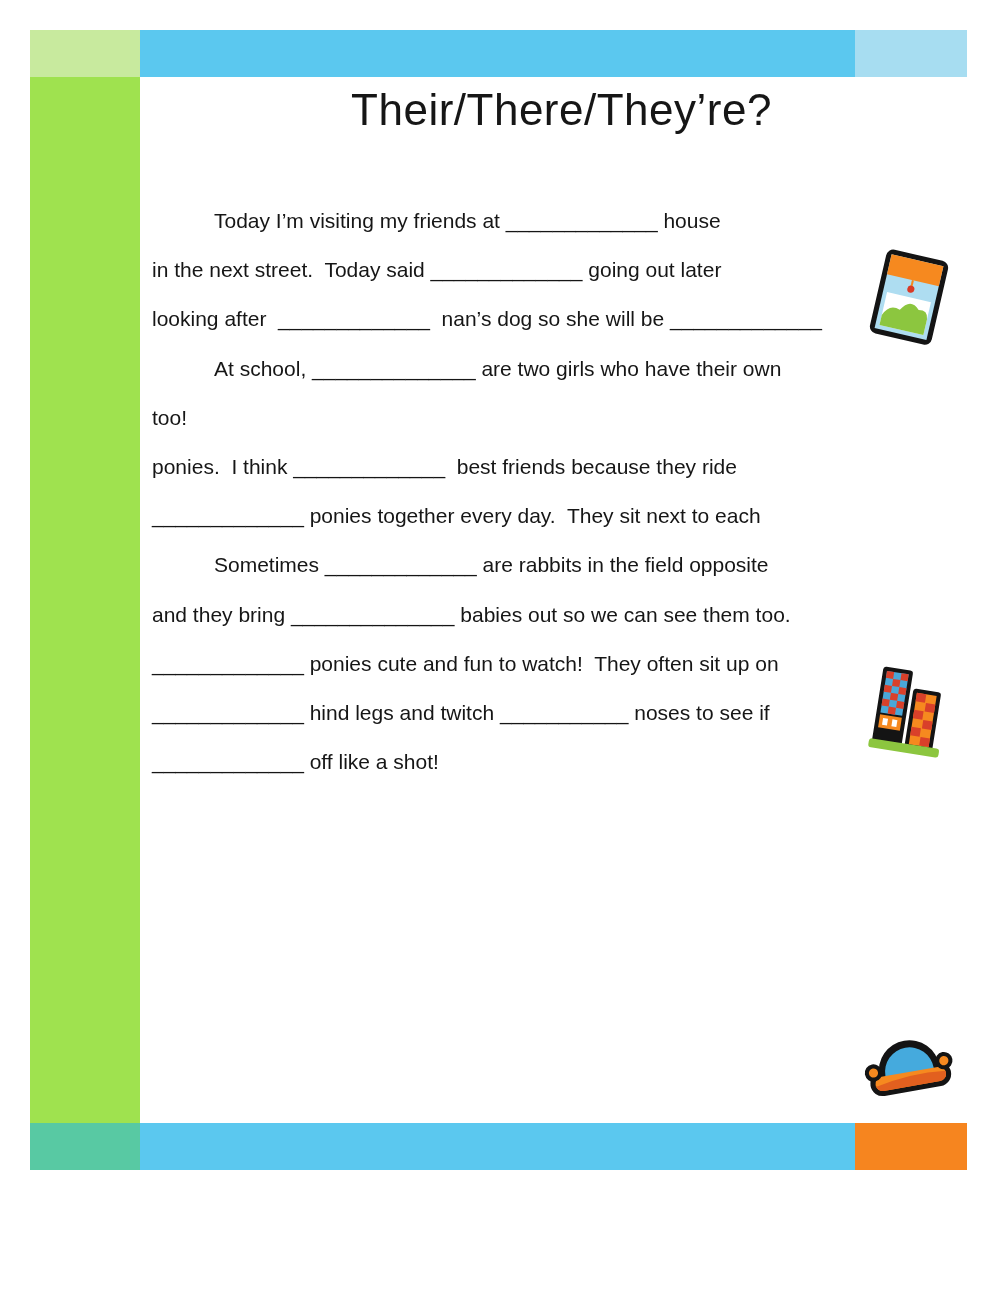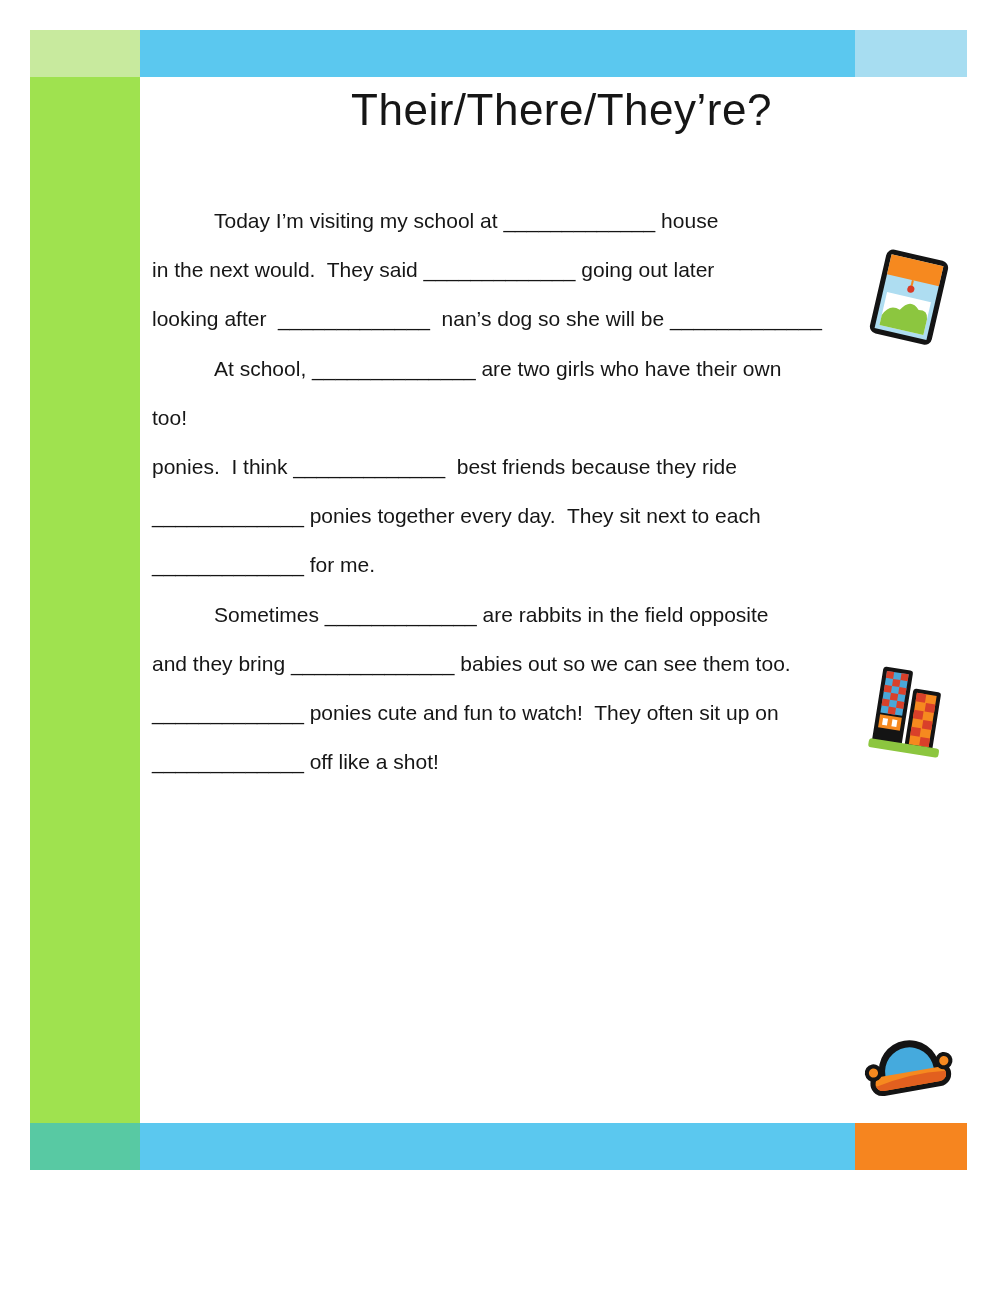--- a/index.html
+++ b/index.html
@@ -66,31 +66,31 @@
   <div class="frame-piece corner-tr"></div>
   <div class="frame-piece bar-left"></div>
   <div class="frame-piece bar-right"></div>
   <div class="frame-piece corner-bl"></div>
   <div class="frame-piece bar-bottom"></div>
   <div class="frame-piece corner-br"></div>
 
   <div class="content">
     <div class="title">Their/There/They’re?</div>
     <div class="text-block">
-      <div class="line indent">Today I’m visiting my school at _____________ house</div>
-      <div class="line">in the next would.  They said _____________ going out later</div>
+      <div class="line indent">Today I’m visiting my friends at _____________ house</div>
+      <div class="line">in the next street.  Today said _____________ going out later</div>
       <div class="line">looking after  _____________  nan’s dog so she will be _____________</div>
       <div class="line indent">At school, ______________ are two girls who have their own</div>
       <div class="line">too!</div>
       <div class="line">ponies.  I think _____________  best friends because they ride</div>
       <div class="line">_____________ ponies together every day.  They sit next to each</div>
-      <div class="line">_____________ for me.</div>
       <div class="line indent">Sometimes _____________ are rabbits in the field opposite</div>
       <div class="line">and they bring ______________ babies out so we can see them too.</div>
       <div class="line">_____________ ponies cute and fun to watch!  They often sit up on</div>
+      <div class="line">_____________ hind legs and twitch ___________ noses to see if</div>
       <div class="line">_____________ off like a shot!</div>
     </div>
   </div>
 
   <div class="sticker sticker-window">
     <svg viewBox="0 0 88 104" xmlns="http://www.w3.org/2000/svg">
       <rect x="5" y="2" width="78" height="100" rx="11" fill="#ffffff"></rect>
       <rect x="13" y="10" width="62" height="84" rx="7" fill="#141414"></rect>
       <rect x="18" y="15" width="52" height="74" fill="#aeddf1"></rect>
       <rect x="18" y="15" width="52" height="20" fill="#f6891f"></rect>

